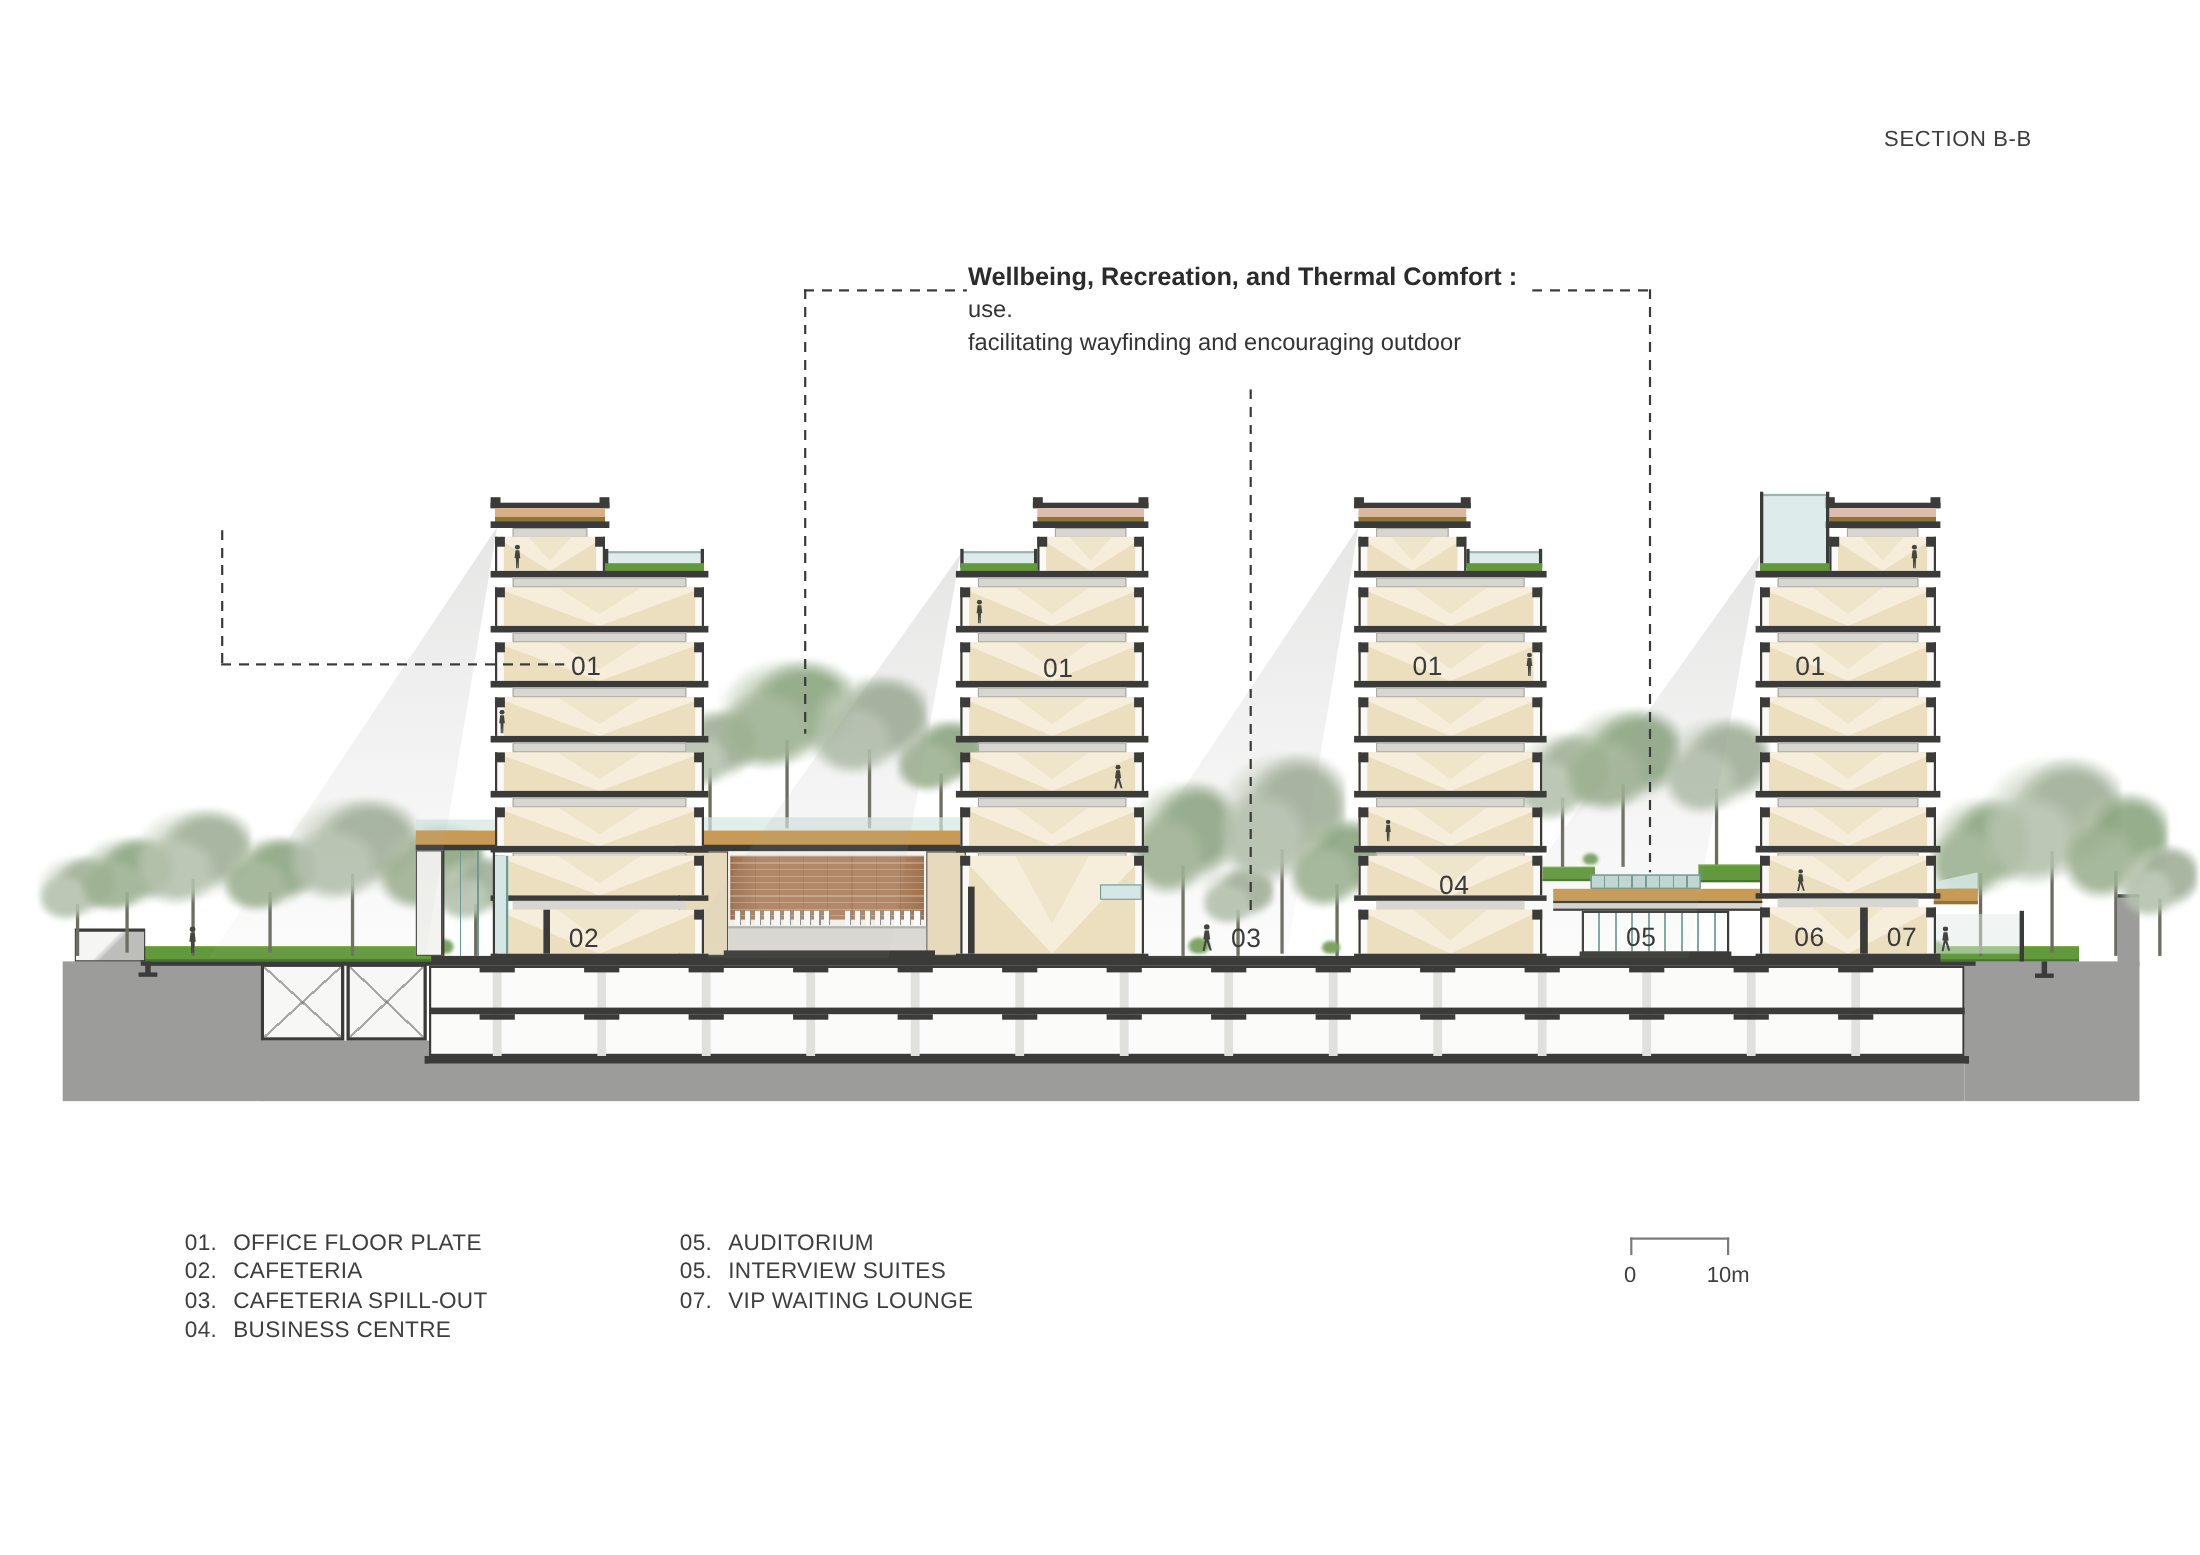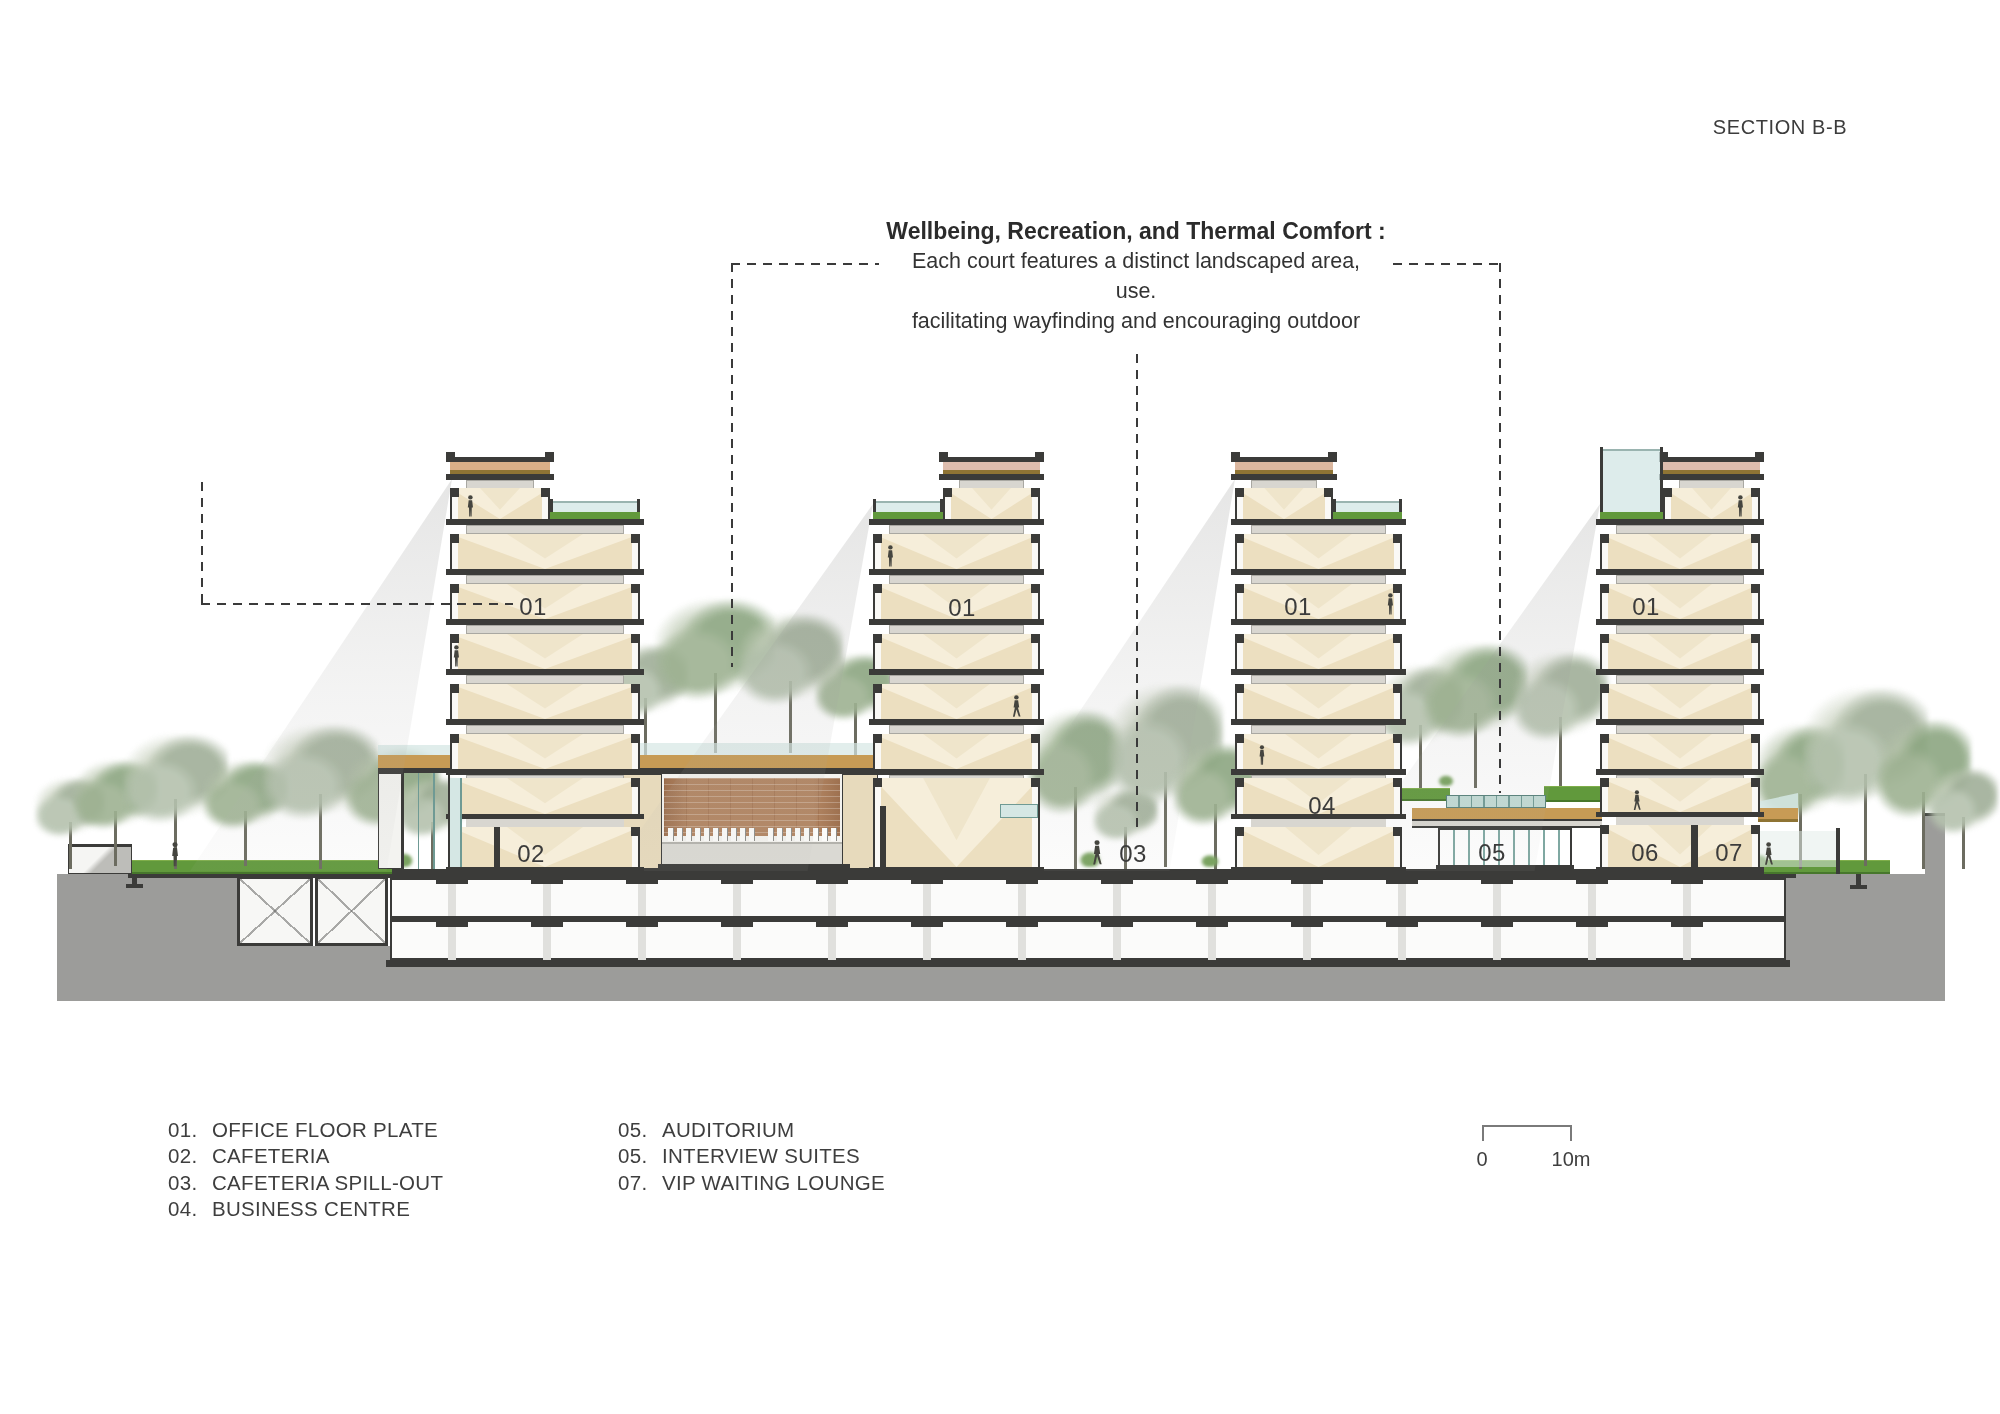--- a/index.html
+++ b/index.html
@@ -1,21 +1,21 @@
 <!DOCTYPE html>
 <html><head>
 <meta charset="utf-8">
 <style>
   html,body{margin:0;padding:0;background:#fff;}
   #canvas{position:relative;width:2000px;height:1414px;background:#ffffff;overflow:hidden;
           font-family:"Liberation Sans",sans-serif;}
   .abs{position:absolute;}
   .txt{position:absolute;color:#3b3b3b;}
   .drawing-title{font-size:20px;letter-spacing:.6px;color:#3c3c3c;text-align:center;}
-  .ann{text-align:center;color:#333;}
+  .ann{color:#333;margin-top:20px;}
   .ann .ann-title{font-weight:bold;color:#2b2b2b;}
   .ann-wellbeing{left:880px;top:216px;width:512px;}
   .ann-wellbeing .ann-title{font-size:23px;line-height:30px;}
   .ann-wellbeing .ann-line{font-size:21.5px;line-height:30px;}
   .ann-daylight{left:64px;top:350px;width:298px;word-spacing:4px;}
   .ann-daylight .ann-title{font-size:21.5px;line-height:27px;word-spacing:0;}
   .ann-daylight .ann-line{font-size:21px;line-height:26px;}
   .legend-row{position:absolute;font-size:20.5px;color:#3e3e3e;letter-spacing:.3px;white-space:nowrap;}
   .legend-num{display:inline-block;width:44px;}
   .sb-bracket{position:absolute;left:1482px;top:1125px;width:86px;height:14px;
@@ -599,21 +599,20 @@
       <div class="num-label" style="left: 1322px; top: 790px;">04</div>
       <div class="num-label" style="left: 1492px; top: 837px; text-align: center;">05</div>
       <div class="num-label" style="left: 1645px; top: 837px;">06</div>
       <div class="num-label" style="left: 1729px; top: 837px;">07</div>
     </div>
 
   <div class="txt drawing-title" style="left:1652px;top:116px;width:256px;">SECTION B-B</div>
 
   <div class="abs ann ann-wellbeing">
     <div class="ann-title">Wellbeing, Recreation, and Thermal Comfort :</div>
-    <div class="ann-line">Each court features a distinct landscaped area,</div>
     <div class="ann-line">use.</div>
     <div class="ann-line">facilitating wayfinding and encouraging outdoor</div>
   </div>
 
 
   <div id="legend">
       <div class="legend-row" style="left: 168px; top: 1118px;"><span class="legend-num">01.</span><span>OFFICE FLOOR PLATE</span></div>
       <div class="legend-row" style="left: 168px; top: 1144.4px;"><span class="legend-num">02.</span><span>CAFETERIA</span></div>
       <div class="legend-row" style="left: 168px; top: 1170.8px;"><span class="legend-num">03.</span><span>CAFETERIA SPILL-OUT</span></div>
       <div class="legend-row" style="left: 168px; top: 1197.2px;"><span class="legend-num">04.</span><span>BUSINESS CENTRE</span></div>

